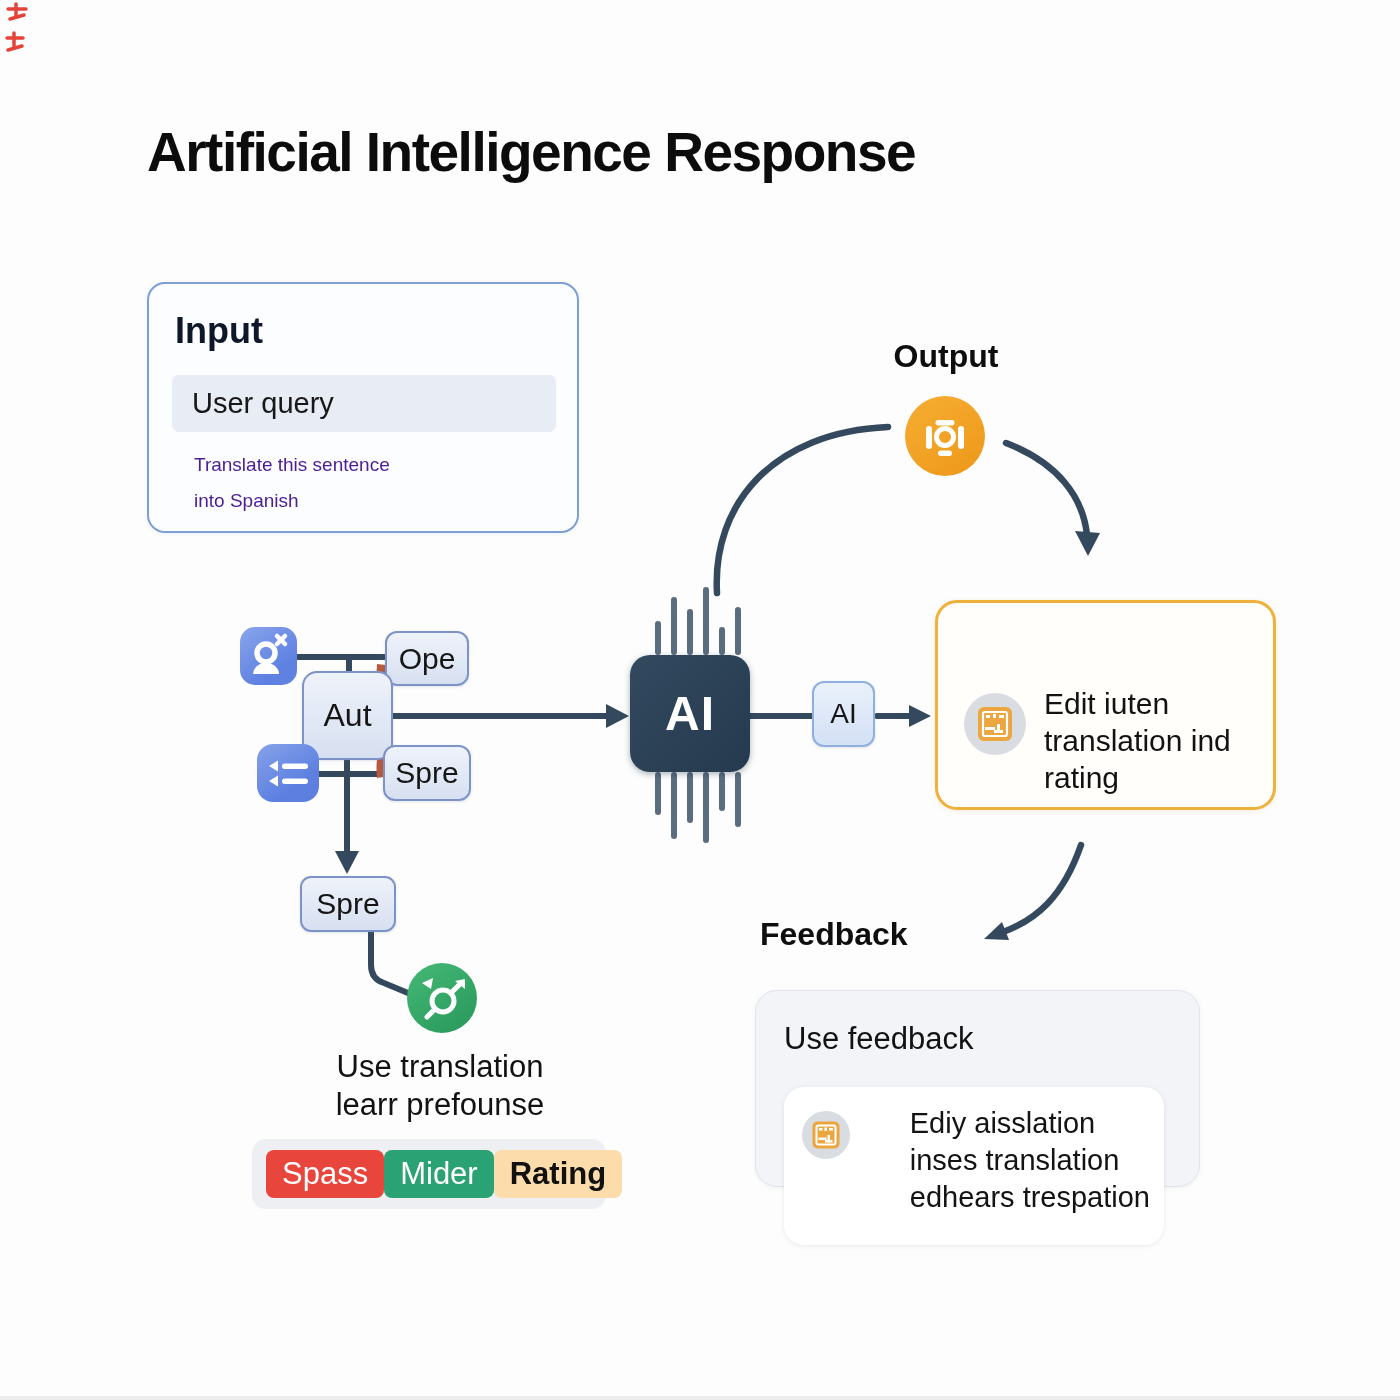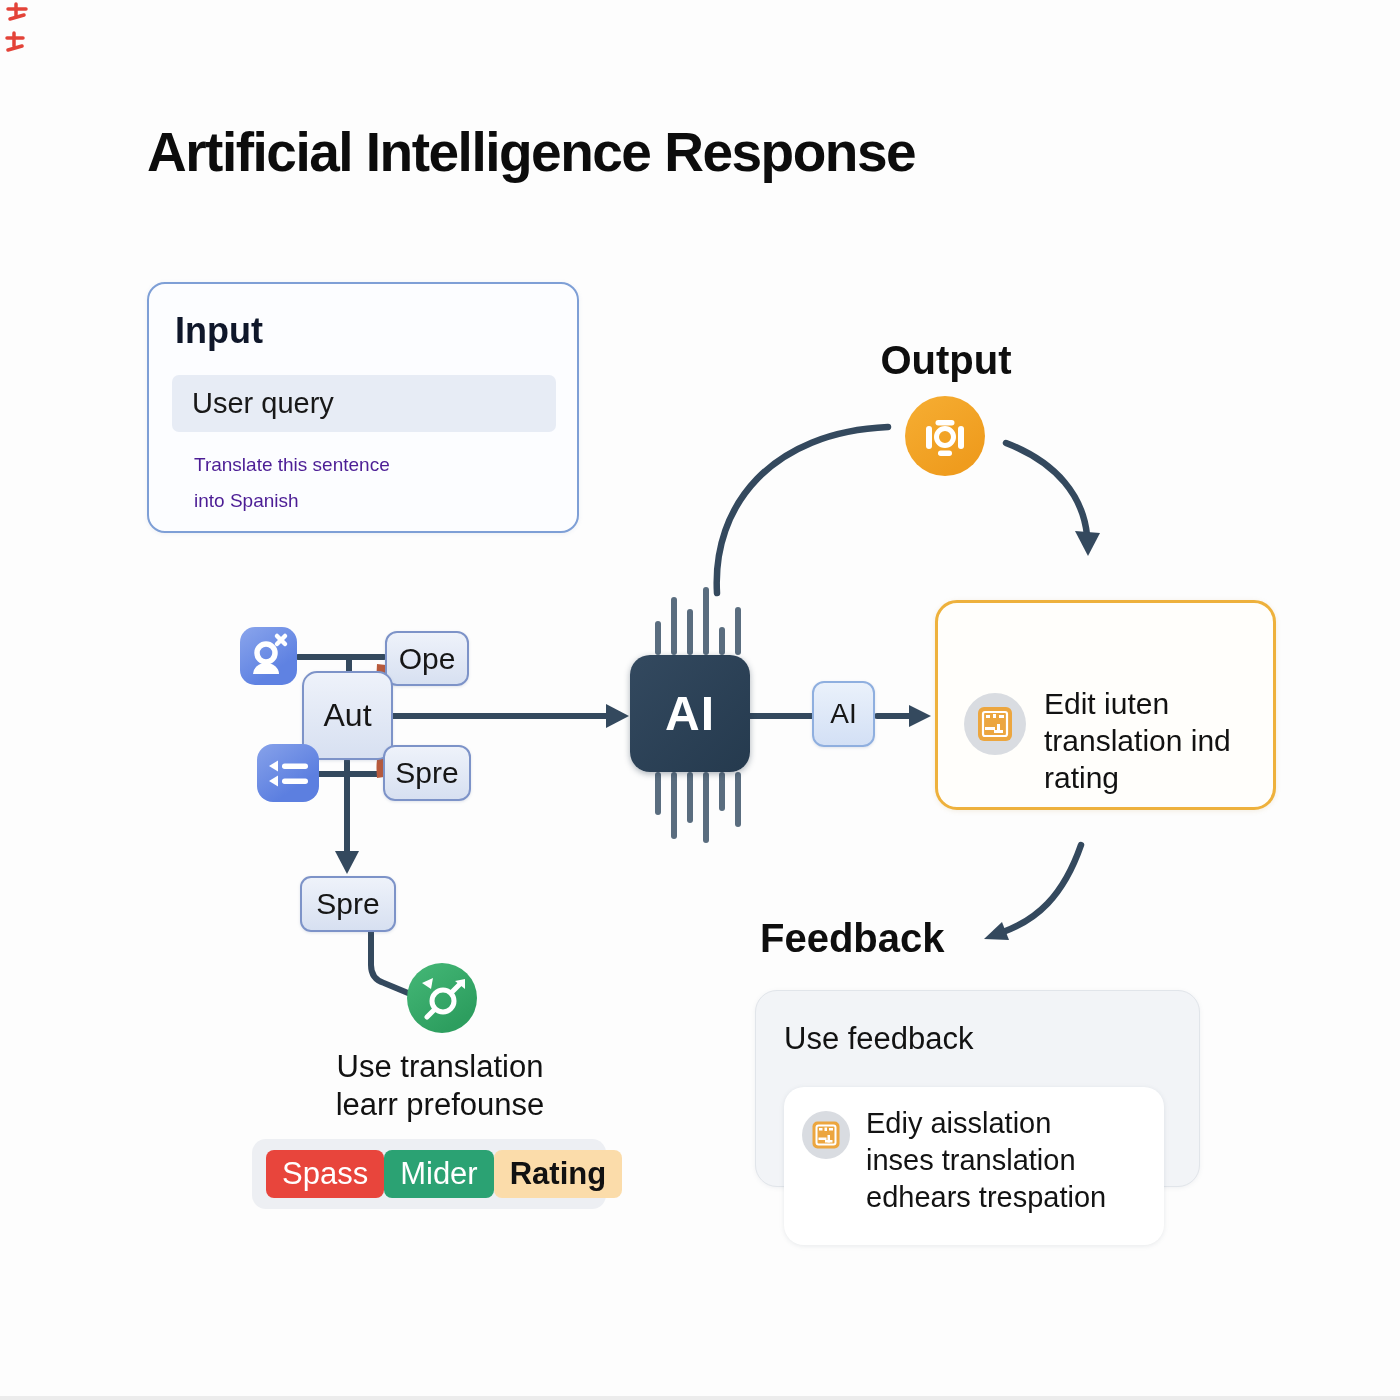--- a/index.html
+++ b/index.html
@@ -12,21 +12,21 @@
     overflow:hidden;
   }
   .abs { position:absolute; }
   .preline { white-space:pre-line; }
 
   
   .main-title {
     left:147px; top:120px; width:900px;
     font-size:55px; font-weight:700; letter-spacing:-1.5px; color:#0c0c0c;
   }
-  .section-heading { font-size:40px; font-weight:700; color:#0e0e0e; }
+  .section-heading { font-size:32px; font-weight:700; color:#0e0e0e; }
   .output-heading { left:846px; top:338px; width:200px; text-align:center; }
   .feedback-heading { left:760px; top:916px; width:260px; }
 
   
   .input-card {
     left:147px; top:282px; width:432px; height:251px;
     background:#fcfdff; border:2px solid #7e9fd6; border-radius:18px;
     box-shadow:0 1px 4px rgba(120,140,180,.12);
   }
   .input-card h2 { font-size:36px; font-weight:700; margin:26px 0 0 26px; color:#0f172a; }
@@ -93,21 +93,21 @@
   
   .feedback-card {
     left:755px; top:990px; width:445px; height:197px;
     background:#f2f4f7; border:1.5px solid #e1e5ea; border-radius:22px;
     box-shadow:0 1px 4px rgba(120,130,150,.10);
   }
   .feedback-card .fc-title { margin:30px 0 0 28px; font-size:31px; color:#121212; }
   .fc-inner {
     position:absolute; left:28px; top:96px; width:380px; height:158px;
     background:#ffffff; border-radius:20px; box-shadow:0 1px 5px rgba(100,110,130,.14);
-    display:flex; padding:18px 14px 0 18px;
+    display:flex; padding:18px 14px 0 18px;justify-content:space-between;
   }
   .fc-inner .icon-circle { width:48px; height:48px; margin-top:6px; }
   .fc-body { margin-left:16px; font-size:29px; line-height:37px; color:#131313; }
 
   
   .badge-row {
     left:252px; top:1139px; width:354px; height:70px;
     background:#edeff3; border-radius:14px;
     display:flex; align-items:center; justify-content:space-between;
     padding:0 14px; z-index:2;

